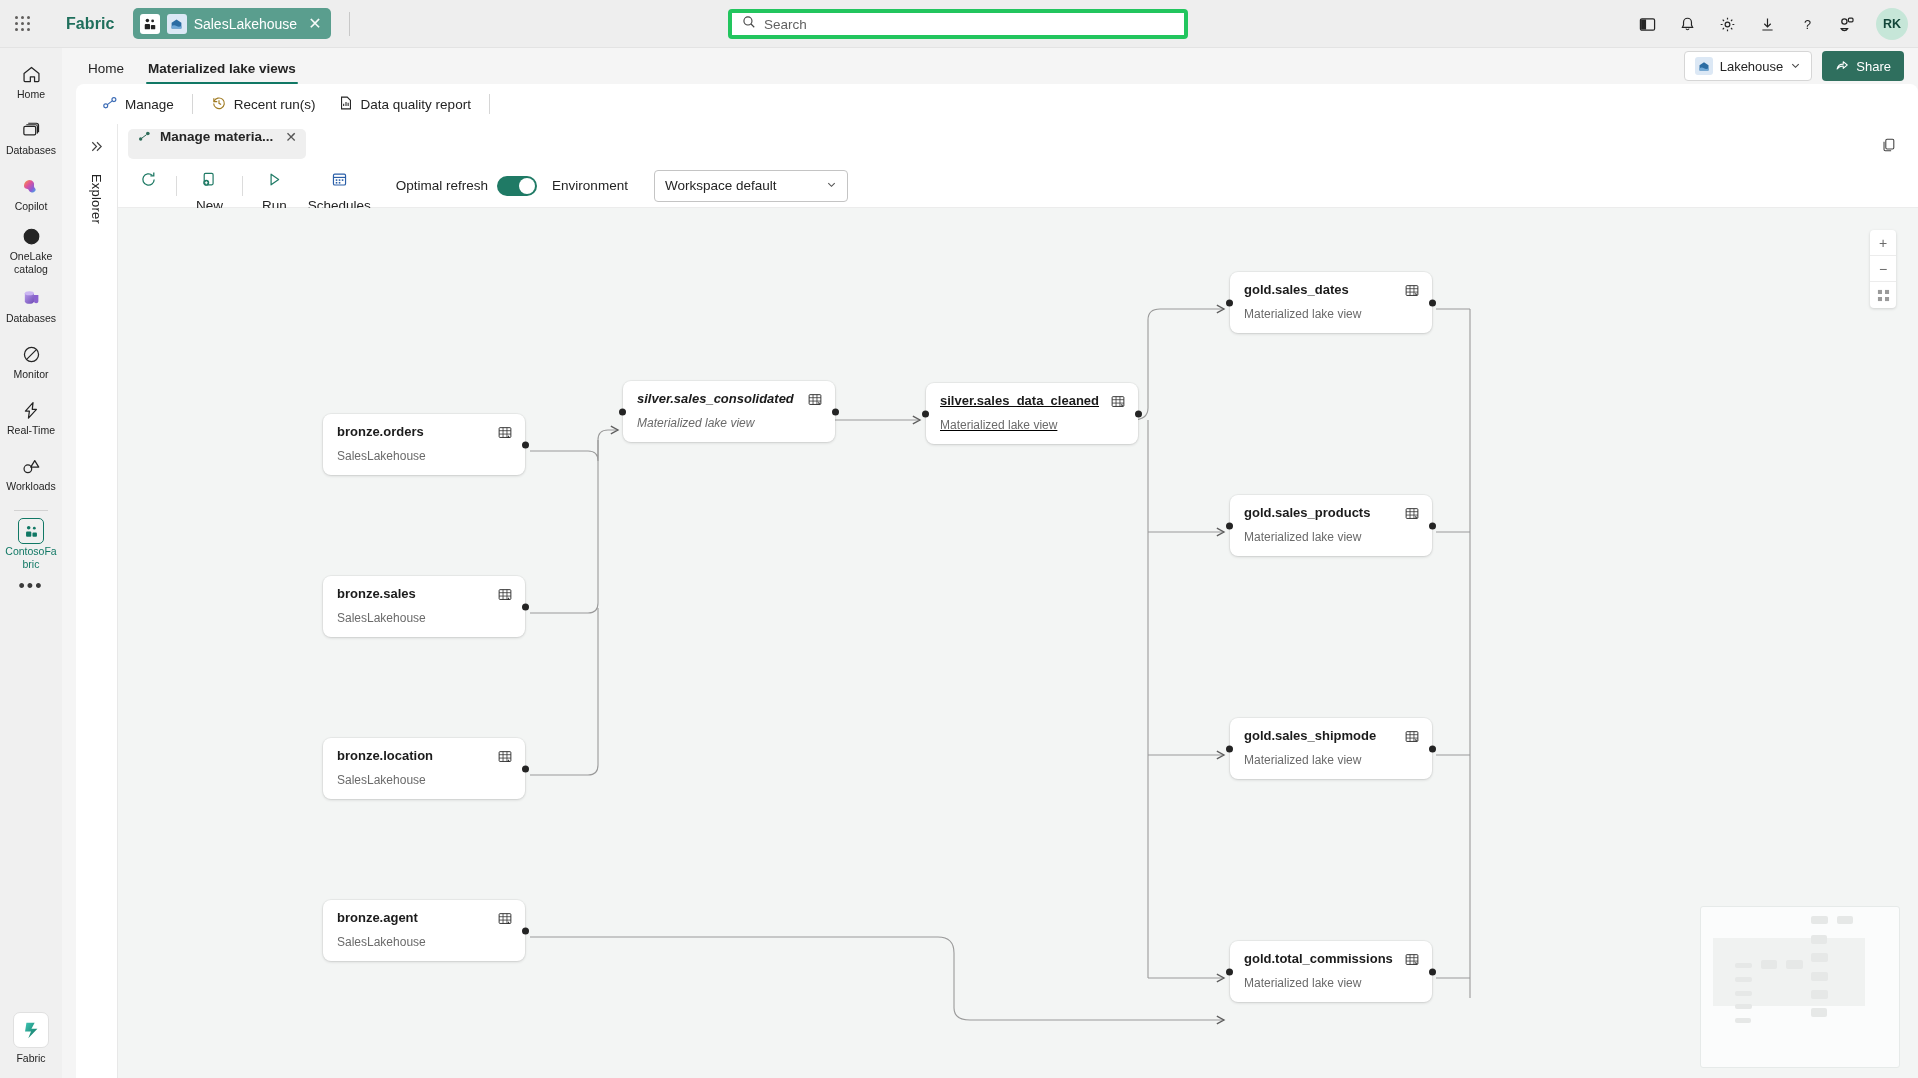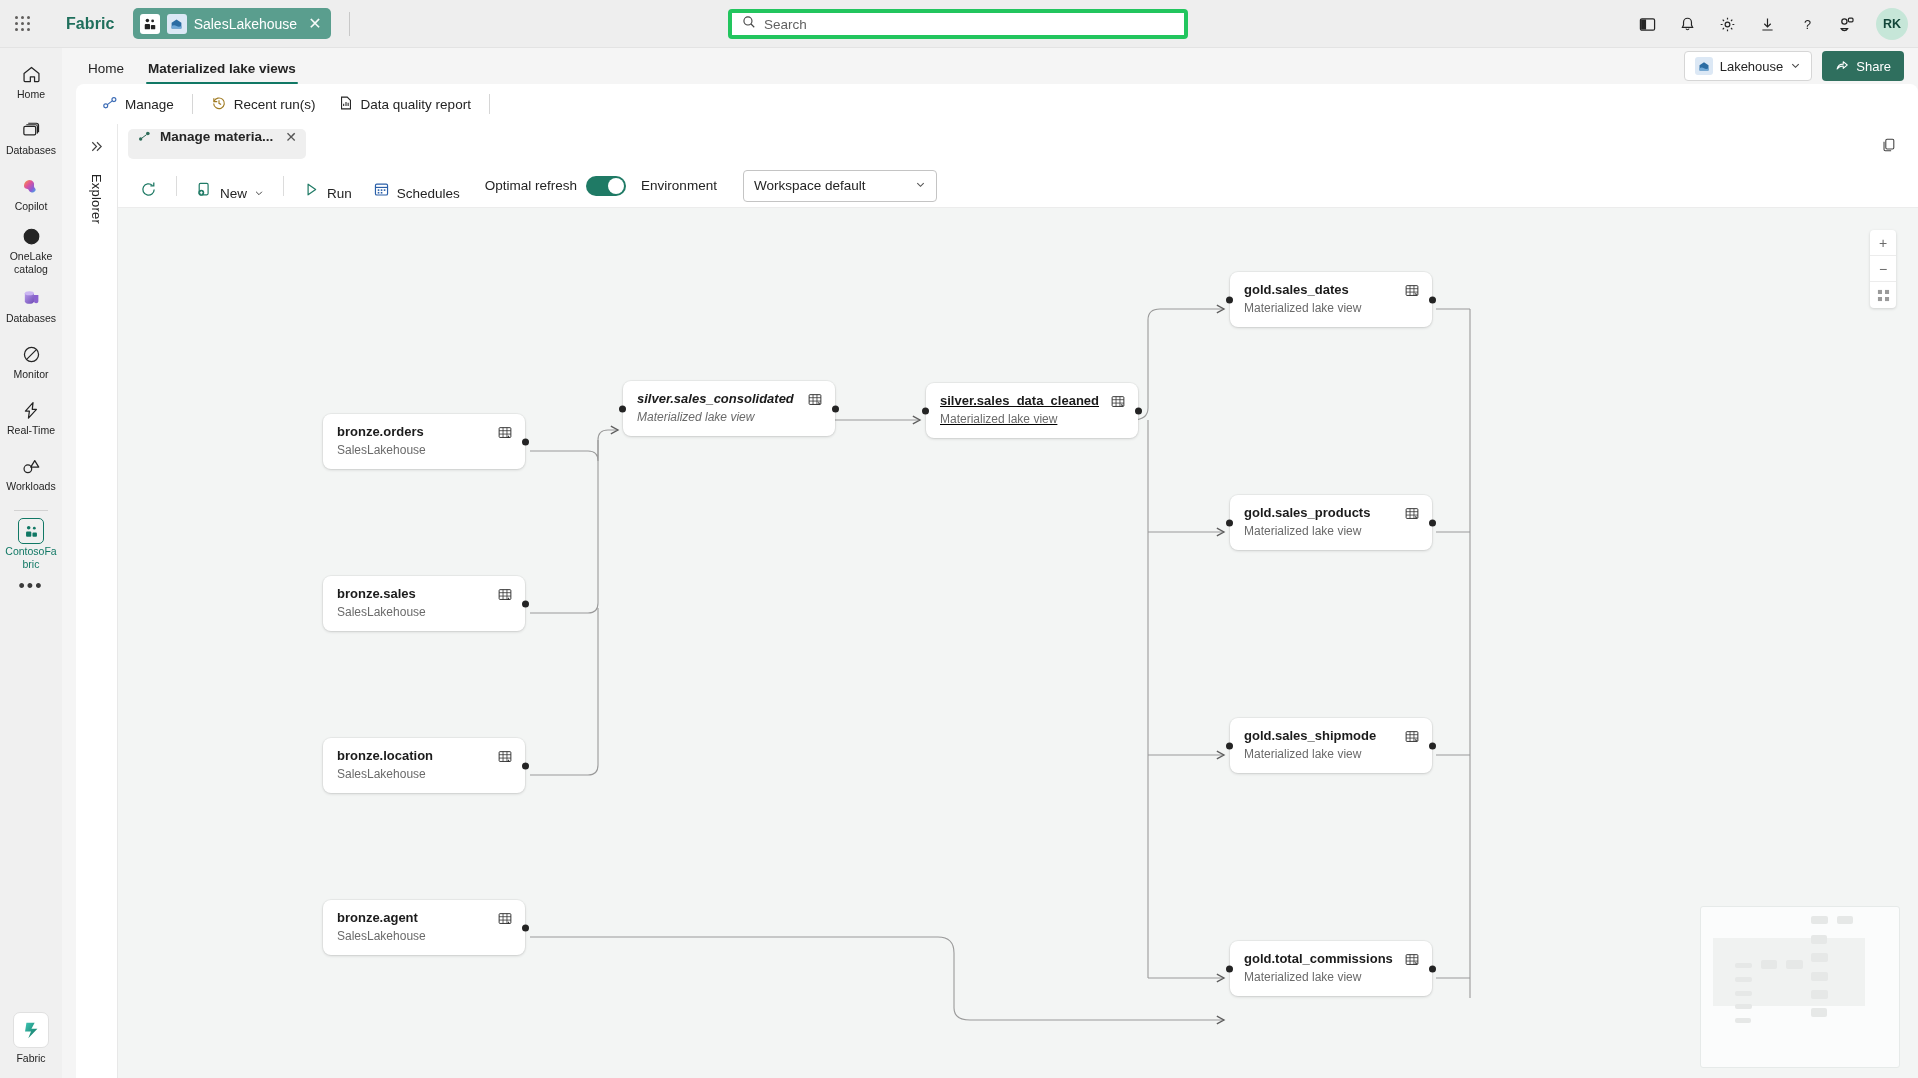--- a/index.html
+++ b/index.html
@@ -199,23 +199,23 @@
     color: #424242; cursor: pointer; border-radius: 3px;
   }
 
   
   .edtoolbar {
     position: absolute; left: 118px; top: 164px; width: 1800px; height: 44px;
     background: #fff; border-bottom: 1px solid #ececec;
     display: flex; align-items: center; padding-left: 12px; gap: 1px;
   }
   .tb-btn {
-    display: flex; align-items: flex-end; gap: 7px;
+    display: flex; align-items: center; gap: 7px;
     height: 30px; padding: 0 10px; border-radius: 4px;
-    font-size: 13.5px; color: #242424; cursor: pointer; white-space: nowrap;
+    font-size: 13.5px; color: #242424; cursor: pointer; white-space: nowrap; flex-direction: column;
   }
   .tb-div { width: 1px; height: 20px; background: #dcdcdc; margin: 0 8px; }
   .toggle {
     width: 40px; height: 20px; border-radius: 10px; background: #1f7a65;
     position: relative; cursor: pointer; margin-left: 8px;
   }
   .toggle .knob {
     position: absolute; right: 2px; top: 2px;
     width: 16px; height: 16px; border-radius: 50%; background: #fff;
   }
@@ -234,21 +234,21 @@
   }
   .node {
     position: absolute; background: #fff; border-radius: 8px;
     box-shadow: 0 1px 3px rgba(0,0,0,.14), 0 0 0 1px rgba(0,0,0,.035);
     padding: 10px 14px 12px; width: 202px;
   }
   .node .title {
     font-size: 13px; font-weight: 700; color: #1b1b1b;
     padding-right: 26px; white-space: nowrap;
   }
-  .node .sub { font-size: 12px; color: #6a6a6a; margin-top: 4px; }
+  .node .sub { font-size: 12px; color: #6a6a6a; margin-top: 10px; }
   .node .tbl-ico { position: absolute; right: 12px; top: 11px; }
   .port {
     position: absolute; width: 7px; height: 7px; border-radius: 50%;
     background: #242424;
   }
   .port.in { left: -4px; top: 50%; transform: translateY(-50%); }
   .port.out { right: -4px; top: 50%; transform: translateY(-50%); }
   .edges { position: absolute; inset: 0; pointer-events: none; }
 
   .zoomctl {

